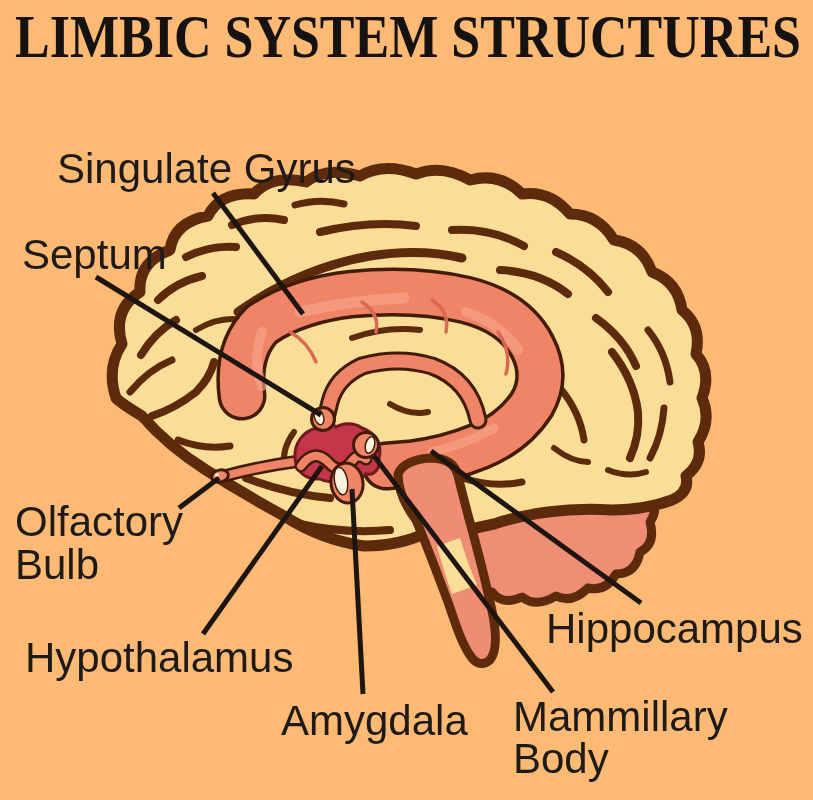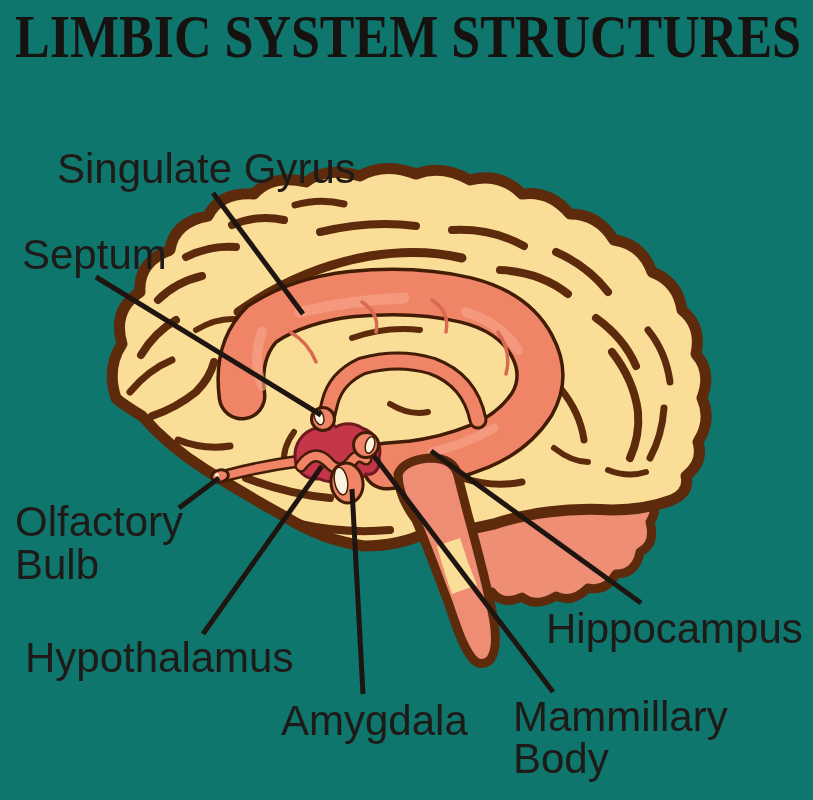--- a/index.html
+++ b/index.html
@@ -1,17 +1,17 @@
 <!DOCTYPE html>
 <html><head>
 <meta charset="utf-8">
 <title>Limbic System Structures</title>
 <style>
   html,body{margin:0;padding:0;background:#ffffff;}
-  .stage{position:relative;width:813px;height:800px;background:#0f766e;overflow:hidden;}
+  .stage{position:relative;width:813px;height:800px;background:#fdba74;overflow:hidden;}
   svg{position:absolute;left:0;top:0;}
   .title-text{font-family:"Liberation Serif",serif;font-weight:bold;font-size:62px;fill:#161210;}
   .lbl{font-family:"Liberation Sans",sans-serif;font-size:42px;fill:#1e1a17;}
   .ln{stroke:#1e1510;stroke-width:5;fill:none;stroke-linecap:butt;}
   .sulcus{stroke:#5d2b0c;fill:none;stroke-linecap:round;stroke-linejoin:round;}
   .band-under{stroke:#431c06;fill:none;stroke-linecap:round;}
   .band-over{stroke:#ef8467;fill:none;stroke-linecap:round;}
   .marble{stroke:#f6a488;opacity:.65;fill:none;stroke-linecap:round;}
   .vein{stroke:#d96a52;fill:none;stroke-linecap:round;}
 </style>

